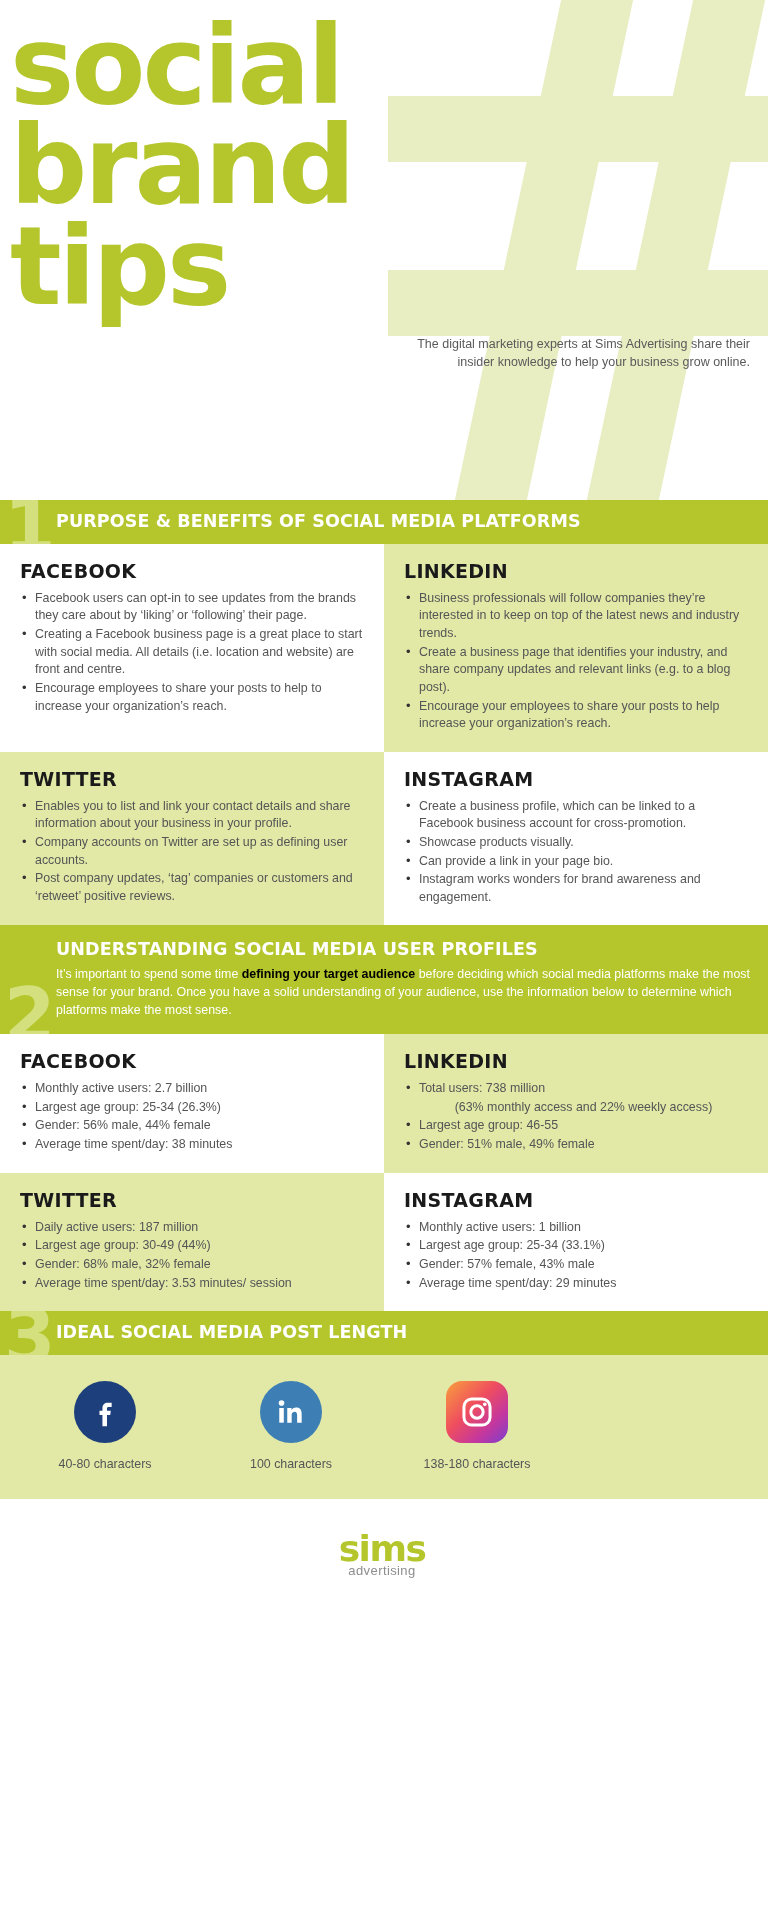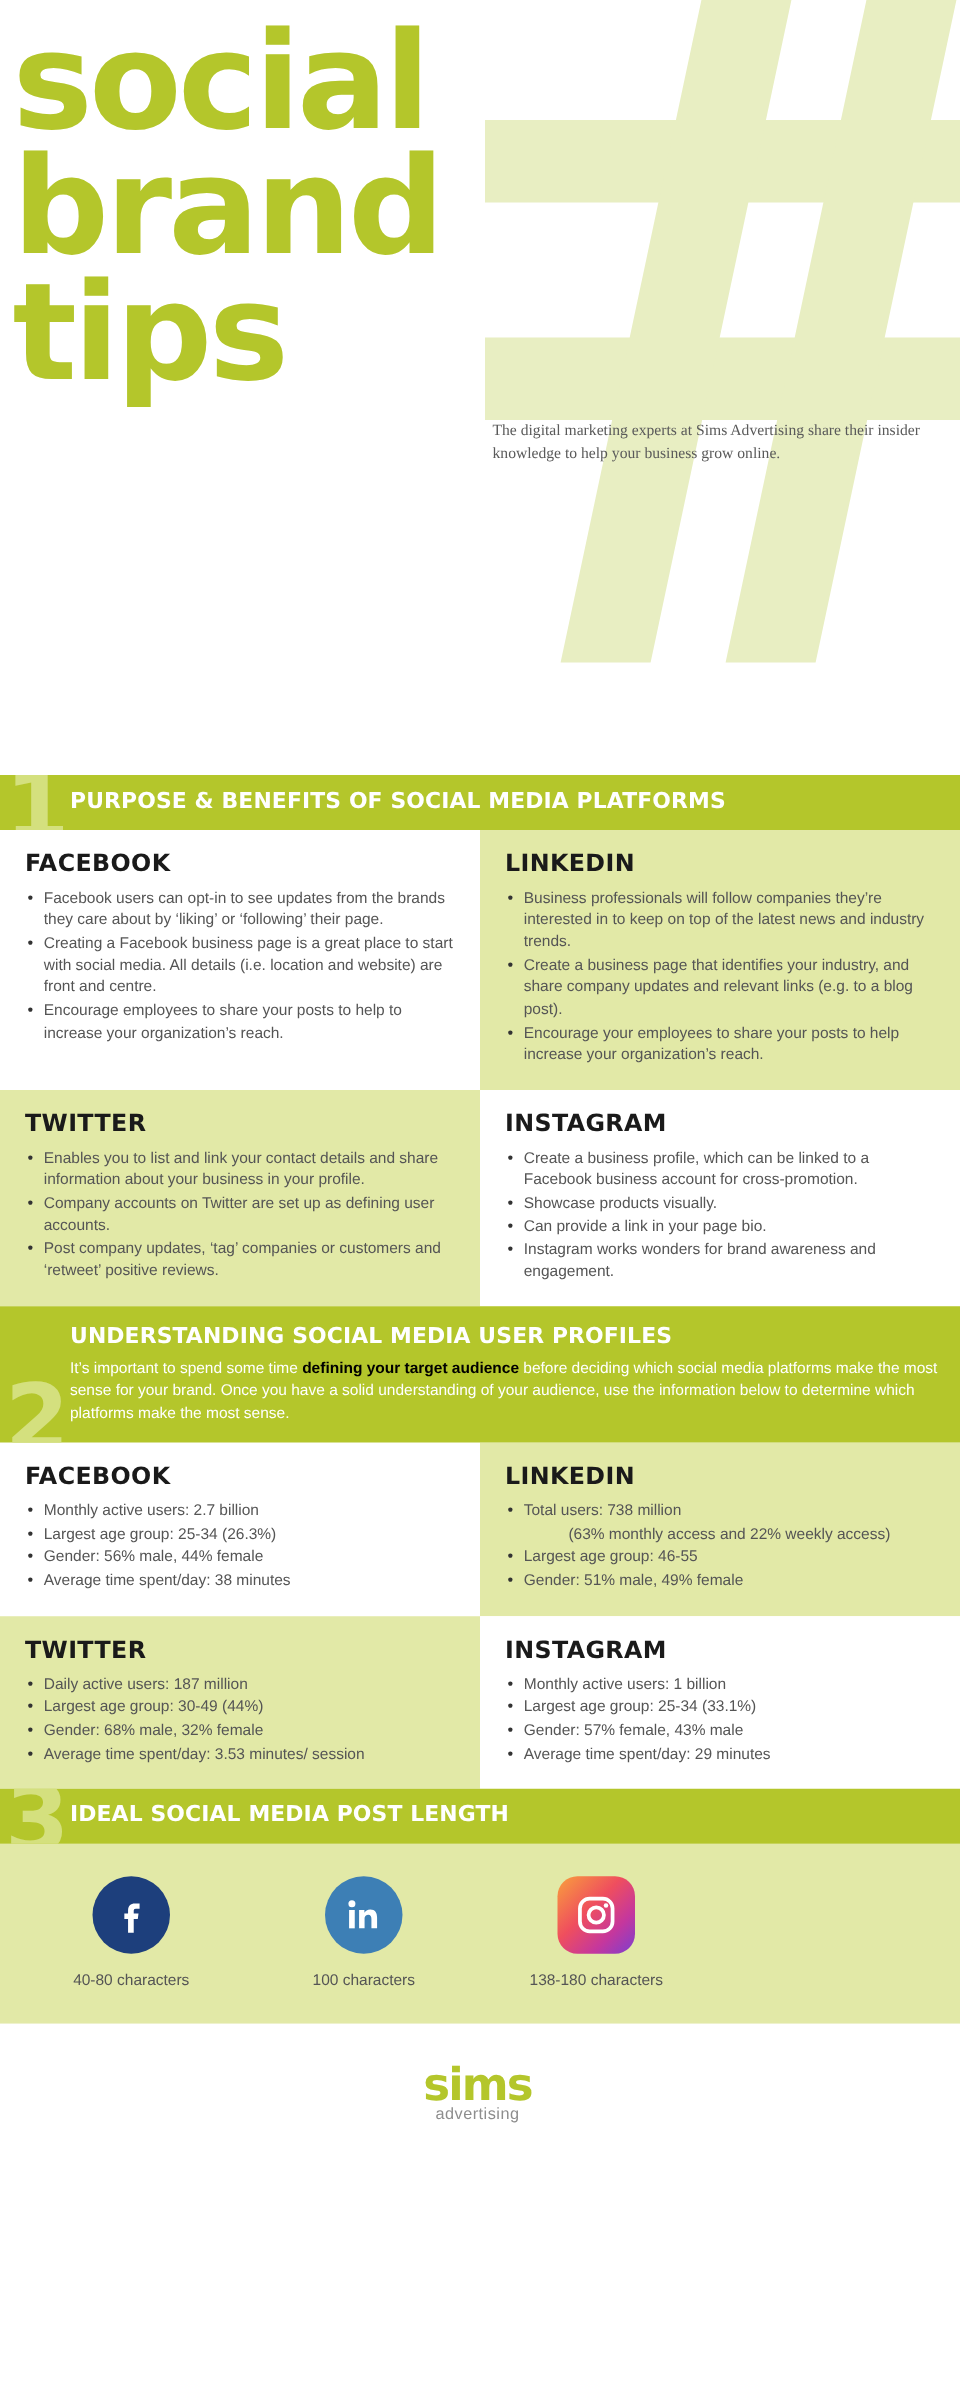--- a/index.html
+++ b/index.html
@@ -8,21 +8,21 @@
     font-family: "Liberation Sans", sans-serif;
     background: #ffffff;
     color: #4d4d4d;
     -webkit-font-smoothing: antialiased;
   }
   .page { width: 768px; position: relative; overflow: hidden; background:#fff; }
 
   
   .hero {
     position: relative;
-    height: 620px;
+    height: 500px;
     background: #ffffff;
     overflow: hidden;
   }
   .hash {
     position: absolute;
     top: -30px;
     right: -40px;
     width: 420px;
     height: 560px;
     pointer-events: none;
@@ -52,22 +52,21 @@
 
   .hero-sub {
     position: absolute;
     right: 18px;
     top: 336px;
     width: 356px;
     z-index: 3;
     font-size: 12.5px;
     line-height: 1.42;
     color: #5a5a5a;
-    text-align: left;
-    font-family: Liberation Serif, serif;
+    text-align: right;
   }
 
   
   .banner {
     position: relative;
     background: #b4c62b;
     color: #ffffff;
     padding: 14px 18px 14px 56px;
     overflow: hidden;
   }

